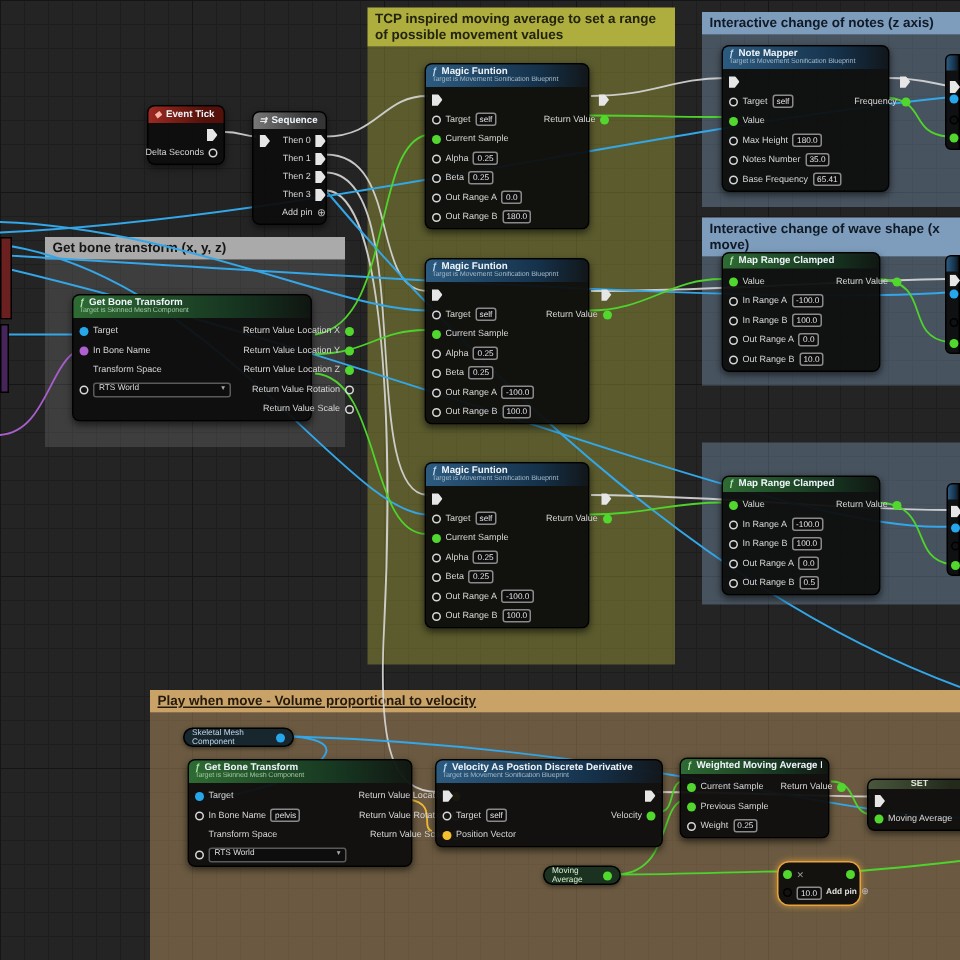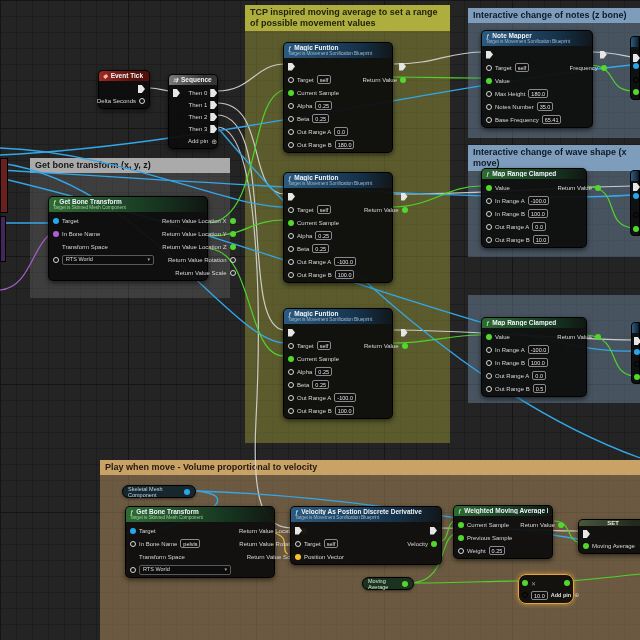--- a/index.html
+++ b/index.html
@@ -15,21 +15,21 @@
   
   .comment{position:absolute;display:flex;flex-direction:column;z-index:1;}
   .comment-header{font-size:9px;font-weight:bold;line-height:11px;padding:2px 5px;color:#181810;}
   .comment-body{flex:1;}
   .c-yellow .comment-header{background:#aeae3f;color:#23230e;}
   .c-yellow .comment-body{background:rgba(170,170,62,0.42);}
   .c-blue .comment-header{background:#7e9dbd;color:#101a26;}
   .c-blue .comment-body{background:rgba(124,154,186,0.40);}
   .c-gray .comment-header{background:#aaaaaa;color:#161616;}
   .c-gray .comment-body{background:rgba(168,168,168,0.20);}
-  .c-tan .comment-header{background:#c9a268;color:#241a0c;}
+  .c-tan .comment-header{background:#c9a268;color:#241a0c;text-decoration:underline;}
   .c-tan .comment-body{background:rgba(196,158,102,0.45);}
   
   #wires{position:absolute;left:0;top:0;z-index:5;pointer-events:none;}
   #wires path{fill:none;}
   
   .node{position:absolute;z-index:10;background:rgba(13,13,13,0.94);
     border:1px solid rgba(0,0,0,0.9);border-radius:5px;
     box-shadow:0 2px 5px rgba(0,0,0,0.55);color:#d8d8d8;}
   .nhead{padding:1px 4px 2px;border-radius:4px 4px 0 0;}
   .nhead .t{font-size:6.5px;font-weight:bold;color:#eef4fa;display:flex;align-items:center;gap:3px;white-space:nowrap;overflow:hidden;}
@@ -88,21 +88,21 @@
 </head>
 <body>
 
 <div id="canvas">
 
   <div class="comment c-yellow" style="left:245px;top:5px;width:205px;height:438px;">
     <div class="comment-header">TCP inspired moving average to set a range of possible movement values</div>
     <div class="comment-body"></div>
   </div>
   <div class="comment c-blue" style="left:468px;top:8px;width:172px;height:130px;">
-    <div class="comment-header">Interactive change of notes (z bone)</div>
+    <div class="comment-header">Interactive change of notes (z axis)</div>
     <div class="comment-body"></div>
   </div>
   <div class="comment c-gray" style="left:30px;top:158px;width:200px;height:140px;">
     <div class="comment-header">Get bone transform (x, y, z)</div>
     <div class="comment-body"></div>
   </div>
   <div class="comment c-blue" style="left:468px;top:145px;width:172px;height:112px;">
     <div class="comment-header">Interactive change of wave shape (x move)</div>
     <div class="comment-body"></div>
   </div>

